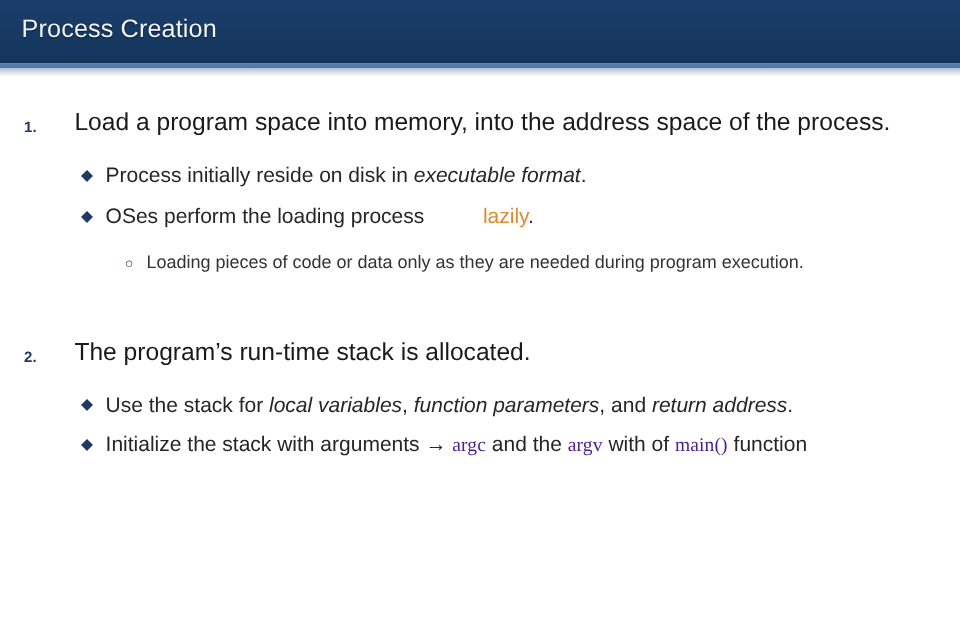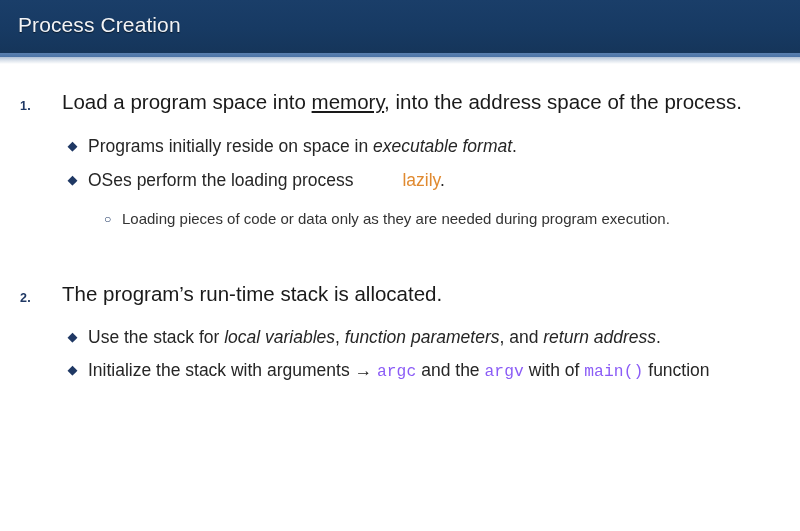--- a/index.html
+++ b/index.html
@@ -124,26 +124,26 @@
     width: 15px;
     text-align: center;
     color: #1F3864;
     font-size: 12px;
     line-height: 28px;
     font-weight: 700;
   }
 
   .b { font-weight: 400; }
   .i { font-style: italic; text-align: right; }
-  .u { text-decoration: underline; text-underline-offset: 2px; }
+  .u { text-underline-offset: 2px; }
   .orange { color: #E08A30; margin-left: 44px; }
   .code {
-    font-family: Liberation Mono, monospace;
+    font-family: Liberation Serif, serif;
     font-size: 0.93em;
-    color: #8b5cf6;
+    color: #4c1d95;
     letter-spacing: 0.1px;
     margin-top: 43px;
   }
   .arrow { font-size: 1.0em; }
 
   .sp-item1 { margin-top: 21px; }
   .sp-sub1  { margin-top: 12px; }
   .sp-sub2  { margin-top: 4px; }
   .sp-sub3  { margin-top: 10px; }
   .sp-item2 { margin-top: 44px; }
@@ -163,21 +163,21 @@
 
   <div class="content">
 
     <div class="lvl1 sp-item1">
       <span class="num">1.</span>
       <span><span class="b">Load</span><span> a program space into </span><span class="u">memory</span><span>, into the address space of the process.</span></span>
     </div>
 
     <div class="lvl2 sp-sub1">
       <span class="dia">◆</span>
-      <span><span>Programs initially reside on space in </span><span class="i">executable format</span><span>.</span></span>
+      <span><span>Process initially reside on disk in </span><span class="i">executable format</span><span>.</span></span>
     </div>
 
     <div class="lvl2 sp-sub2">
       <span class="dia">◆</span>
       <span><span>OSes perform the loading process </span><span class="orange">lazily</span><span>.</span></span>
     </div>
 
     <div class="lvl3 sp-sub3">
       <span class="cir">○</span>
       <span>Loading pieces of code or data only as they are needed during program execution.</span>

